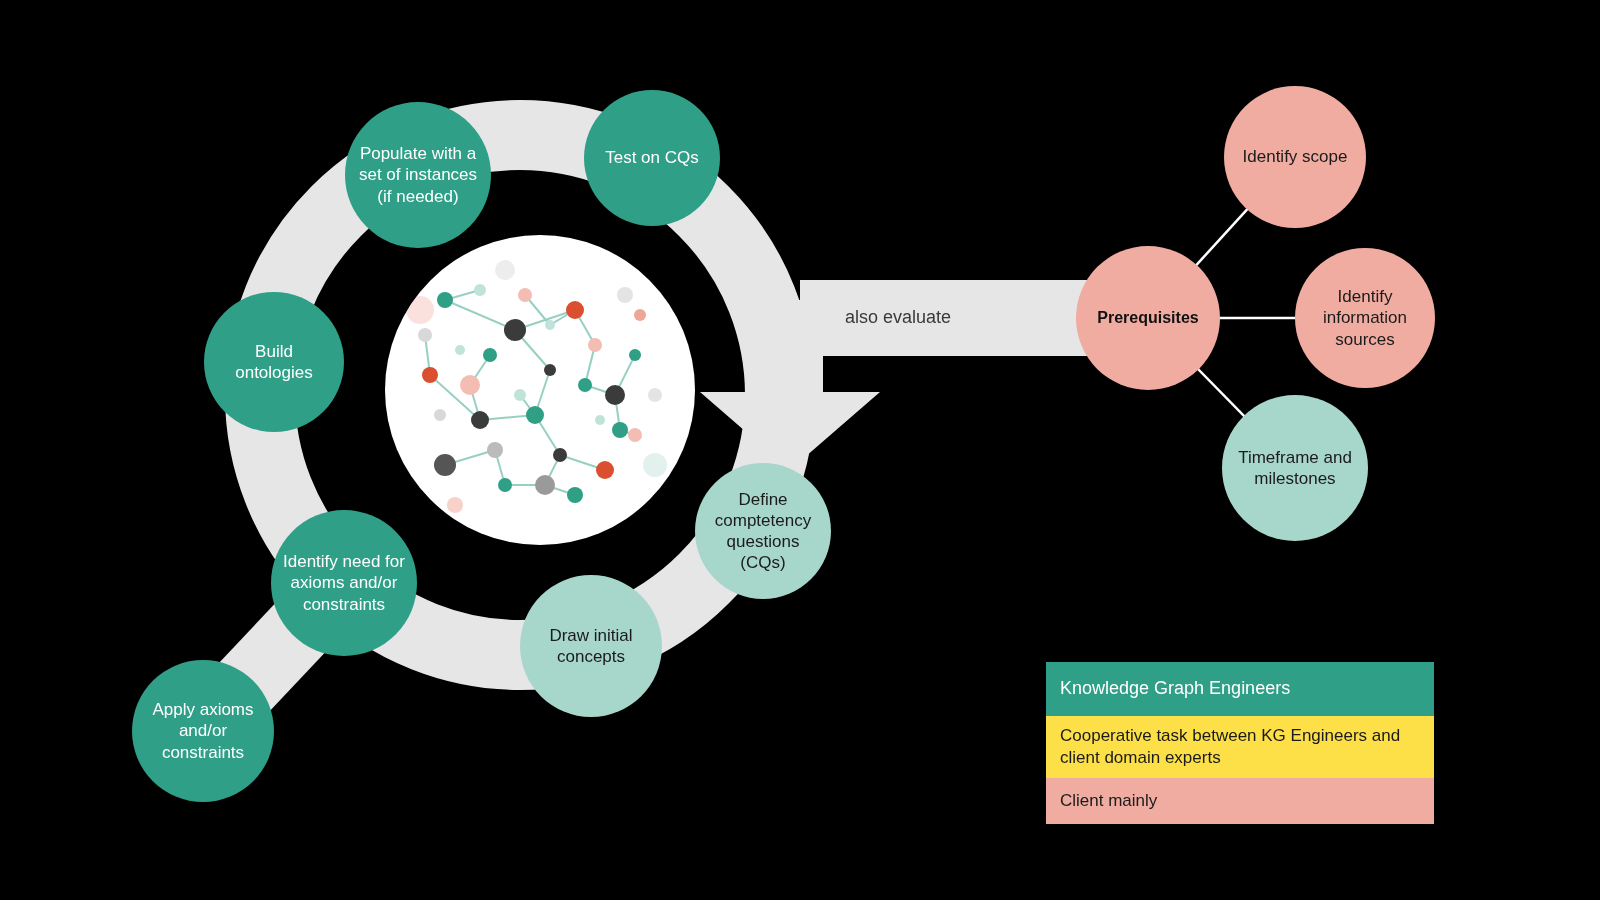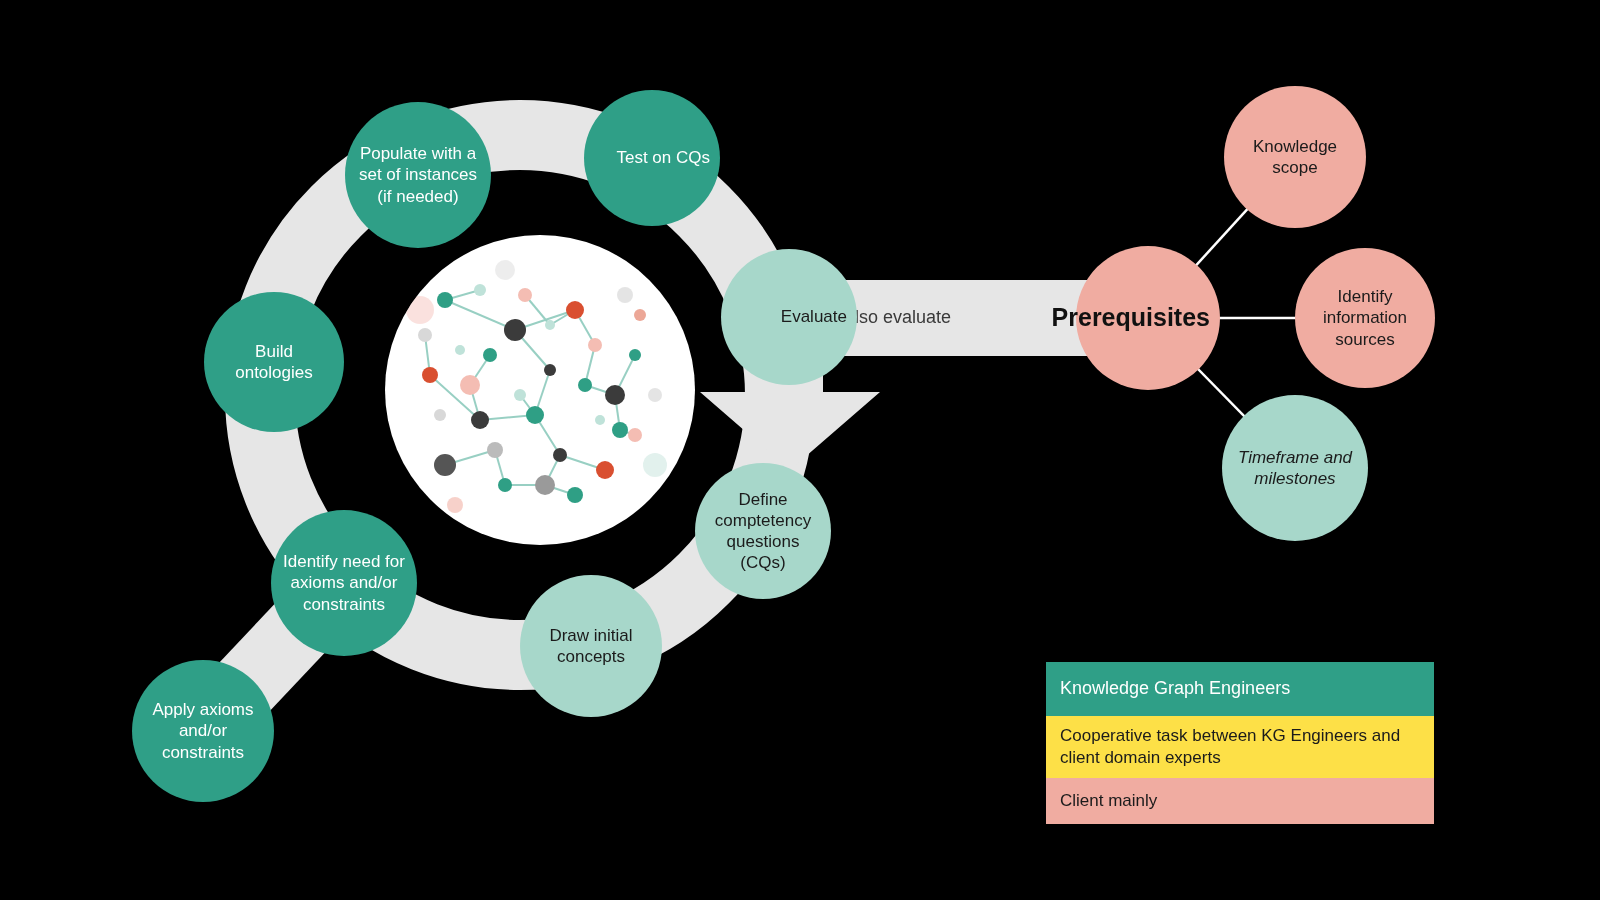--- a/index.html
+++ b/index.html
@@ -14,31 +14,31 @@
   svg.layer {
     position: absolute;
     left: 0; top: 0;
     width: 1600px; height: 900px;
   }
   .node {
     position: absolute;
     border-radius: 50%;
     display: flex;
     align-items: center;
-    justify-content: flex-end;
+    justify-content: center;
     text-align: center;
     box-sizing: border-box;
     padding: 10px;
     line-height: 1.25;
     font-size: 17px;
   }
   .engineer   { background: #2f9f87; color: #ffffff; }
   .cooperative{ background: #a7d7ca; color: #1b1b1b; }
   .client     { background: #f0aca1; color: #1b1b1b; }
-  .hub        { font-weight: 700; font-size: 25px; color: #111; }
+  .hub        { font-weight: 700; font-size: 16px; color: #111; }
   .band-text {
     position: absolute;
     color: #3a3a3a;
     font-size: 18px;
     text-align: left;
   }
   #center-image {
     position: absolute;
     left: 385px; top: 235px;
     width: 310px; height: 310px;
@@ -163,23 +163,20 @@
   <div class="band-text" style="left:845px; top:307px; width:240px;">also evaluate</div>
 
   <div class="node engineer" style="left:345px; top:102px; width:146px; height:146px;">
     <span>Populate with a set of instances (if needed)</span>
   </div>
 
   <div class="node engineer" style="left:584px; top:90px; width:136px; height:136px;">
     <span>Test on CQs</span>
   </div>
 
-  <div class="node cooperative" style="left:721px; top:249px; width:136px; height:136px;">
-    <span>Evaluate</span>
-  </div>
 
   <div class="node cooperative" style="left:695px; top:463px; width:136px; height:136px;">
     <span>Define comptetency questions (CQs)</span>
   </div>
 
   <div class="node cooperative" style="left:520px; top:575px; width:142px; height:142px;">
     <span>Draw initial concepts</span>
   </div>
 
   <div class="node engineer" style="left:271px; top:510px; width:146px; height:146px;">
@@ -192,28 +189,28 @@
 
   <div class="node engineer" style="left:204px; top:292px; width:140px; height:140px;">
     <span>Build ontologies</span>
   </div>
 
   <div class="node client hub" style="left:1076px; top:246px; width:144px; height:144px;">
     <span>Prerequisites</span>
   </div>
 
   <div class="node client" style="left:1224px; top:86px; width:142px; height:142px;">
-    <span>Knowledge scope</span>
+    <span>Identify scope</span>
   </div>
 
   <div class="node client" style="left:1295px; top:248px; width:140px; height:140px;">
     <span>Identify information sources</span>
   </div>
 
-  <div class="node cooperative" style="left:1222px; top:395px; width:146px; height:146px;font-style:italic;">
+  <div class="node cooperative" style="left:1222px; top:395px; width:146px; height:146px;">
     <span>Timeframe and milestones</span>
   </div>
 
   <div id="legend">
     <div class="legend-row r1">
       <span>Knowledge Graph Engineers</span>
     </div>
     <div class="legend-row r2">
       <span>Cooperative task between KG Engineers and client domain experts</span>
     </div>

